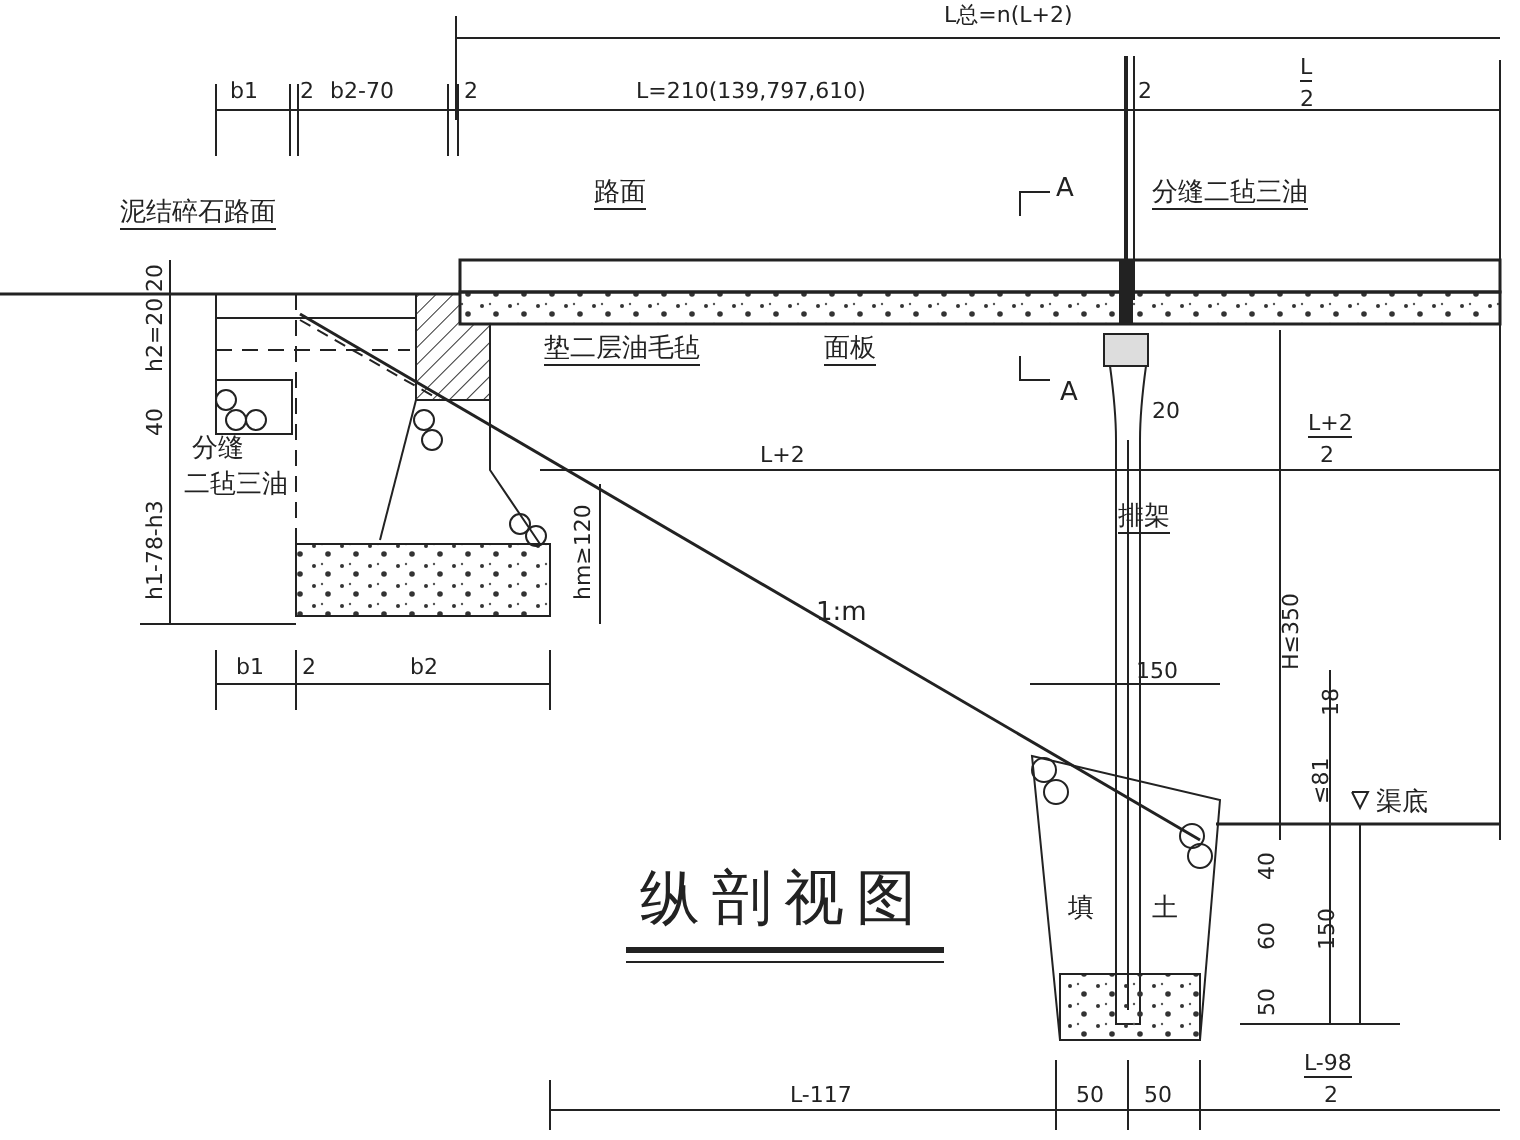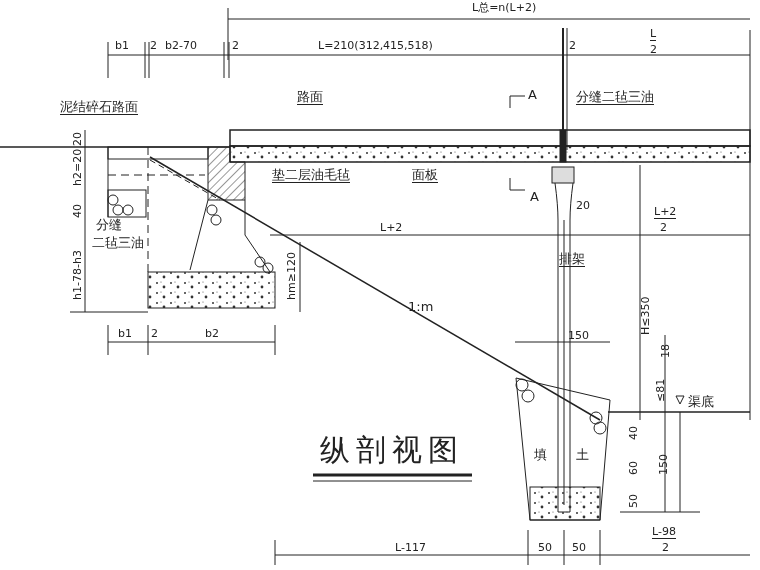--- a/index.html
+++ b/index.html
@@ -114,21 +114,21 @@
     <polyline points="510,108 510,96 525,96"></polyline>
     <polyline points="510,178 510,190 525,190"></polyline>
   </g>
 </svg>
 
 <div class="lbl dim" style="left:472px;top:2px;">L总=n(L+2)</div>
 <div class="lbl dim" style="left:115px;top:40px;">b1</div>
 <div class="lbl dim" style="left:150px;top:40px;">2</div>
 <div class="lbl dim" style="left:165px;top:40px;">b2-70</div>
 <div class="lbl dim" style="left:232px;top:40px;">2</div>
-<div class="lbl dim" style="left:318px;top:40px;">L=210(312,415,518)</div>
+<div class="lbl dim" style="left:318px;top:40px;">L=210(139,797,610)</div>
 <div class="lbl dim" style="left:569px;top:40px;">2</div>
 <div class="lbl dim uline" style="left:650px;top:28px;">L</div>
 <div class="lbl dim" style="left:650px;top:44px;">2</div>
 
 <div class="lbl cn uline" style="left:60px;top:100px;">泥结碎石路面</div>
 <div class="lbl cn uline" style="left:297px;top:90px;">路面</div>
 <div class="lbl cn" style="left:528px;top:88px;">A</div>
 <div class="lbl cn uline" style="left:576px;top:90px;">分缝二毡三油</div>
 <div class="lbl cn uline" style="left:272px;top:168px;">垫二层油毛毡</div>
 <div class="lbl cn uline" style="left:412px;top:168px;">面板</div>

